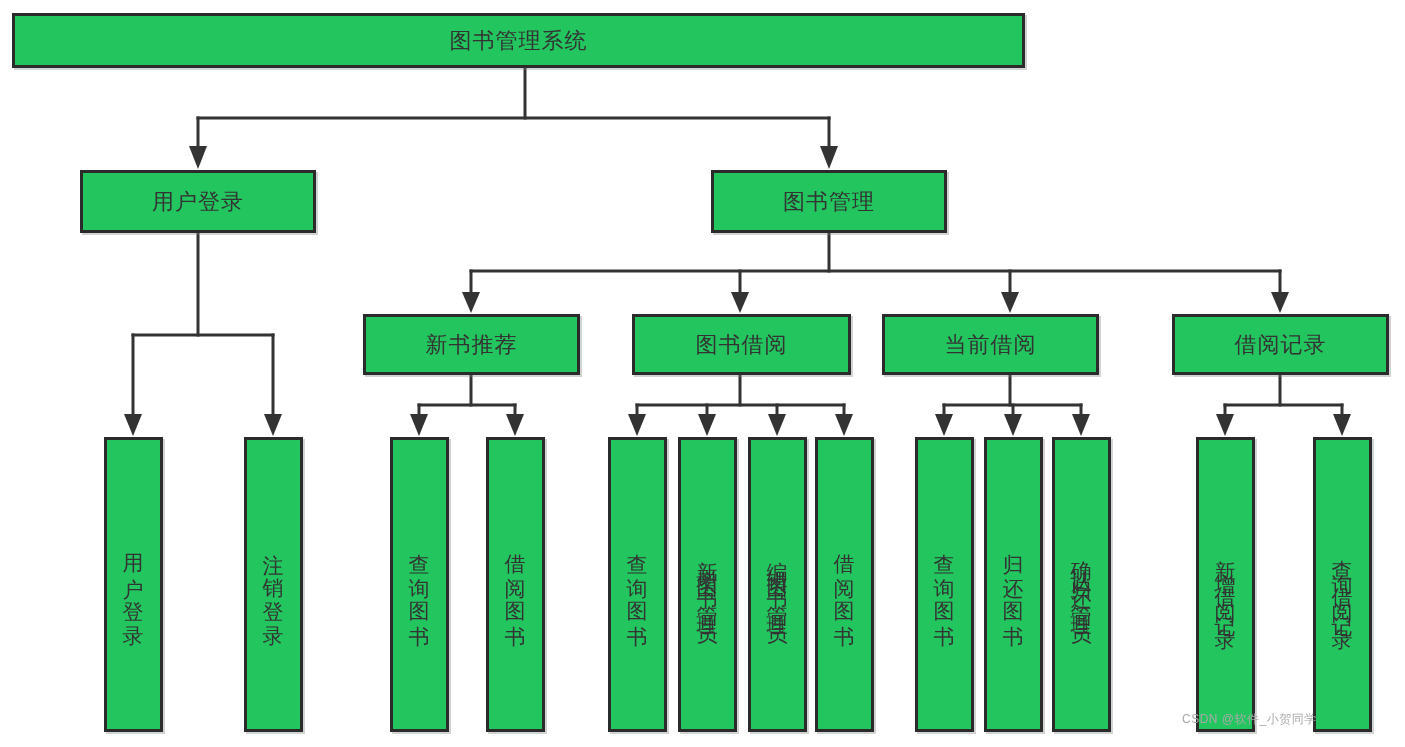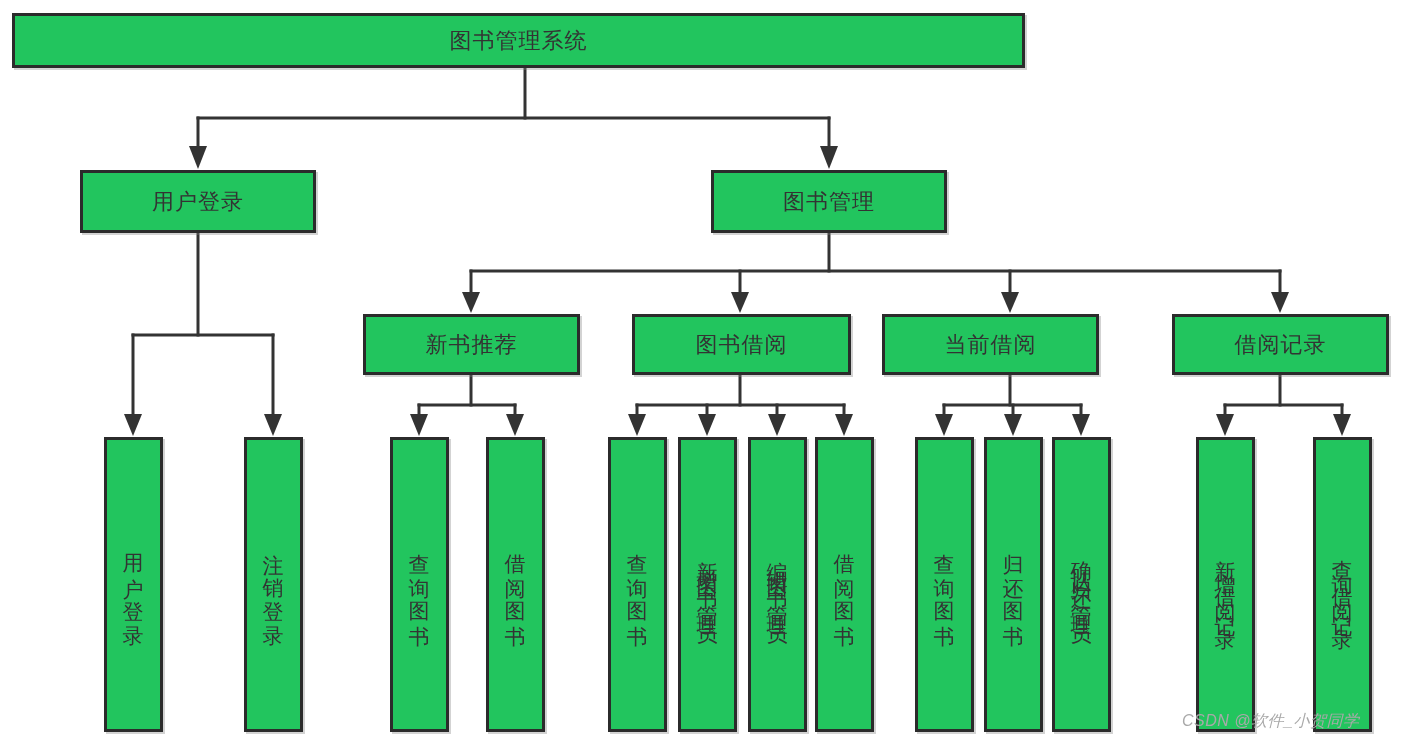--- a/index.html
+++ b/index.html
@@ -23,23 +23,22 @@
     display:flex;align-items:center;justify-content:center;
   }
   .hlabel{font-size:22px;letter-spacing:1px;color:var(--text);white-space:nowrap;}
   .root .hlabel{font-size:22px;}
   .vtext{
     writing-mode:vertical-rl;text-orientation:mixed;
     font-size:21px;line-height:1;color:var(--text);white-space:nowrap;
   }
   .watermark{
     position:absolute;left:1182px;top:711px;
-    font-size:16px;color:var(--wm);letter-spacing:0.5px;white-space:nowrap;
+    font-size:12px;color:var(--wm);letter-spacing:0.5px;white-space:nowrap;
     z-index:5;
-    font-style:italic;
   }
 </style>
 </head>
 <body>
 
 <div class="stage">
 
   <svg class="wires" viewBox="0 0 1405 747" xmlns="http://www.w3.org/2000/svg">
     <g stroke="#333333" stroke-width="3" fill="none" stroke-linecap="square">
 

